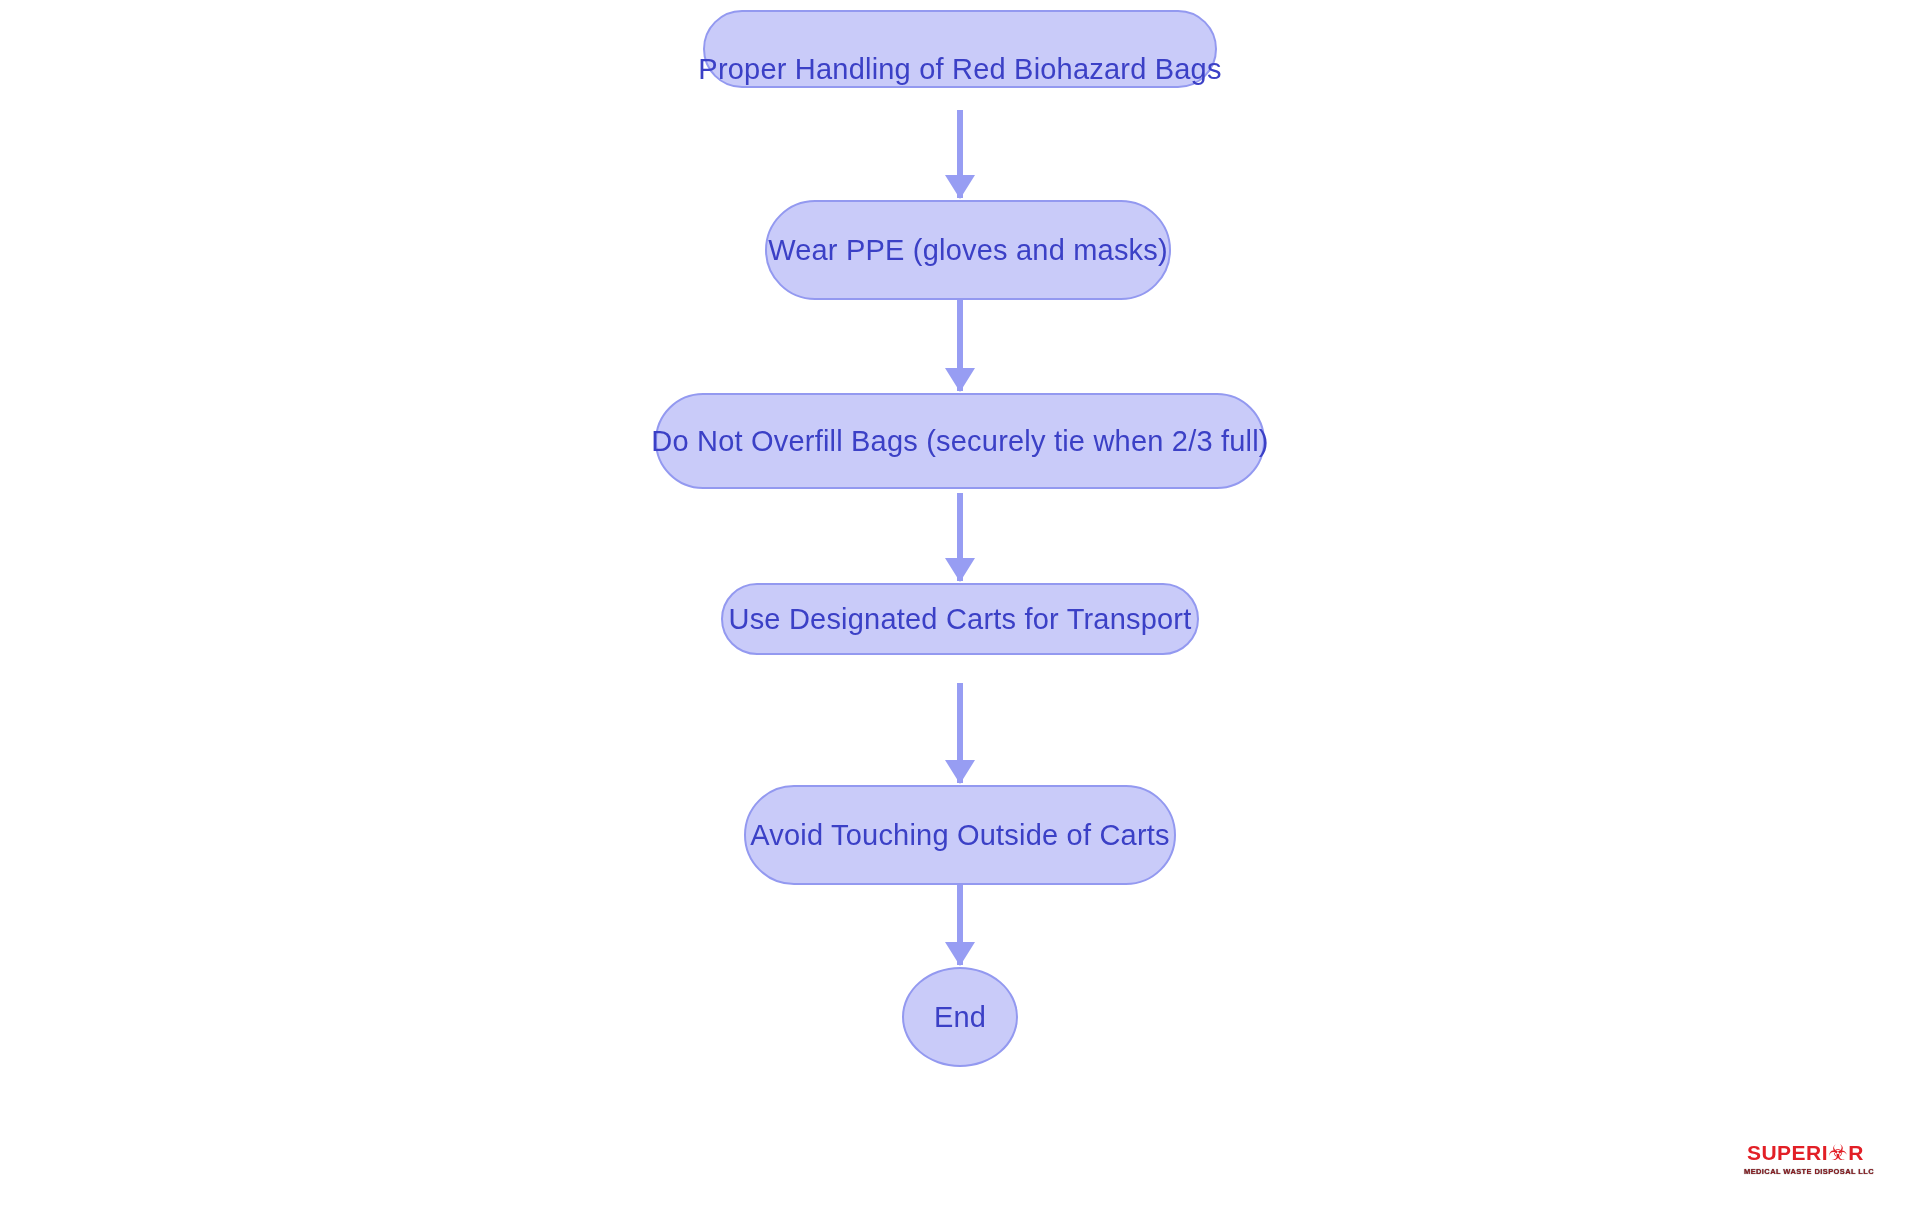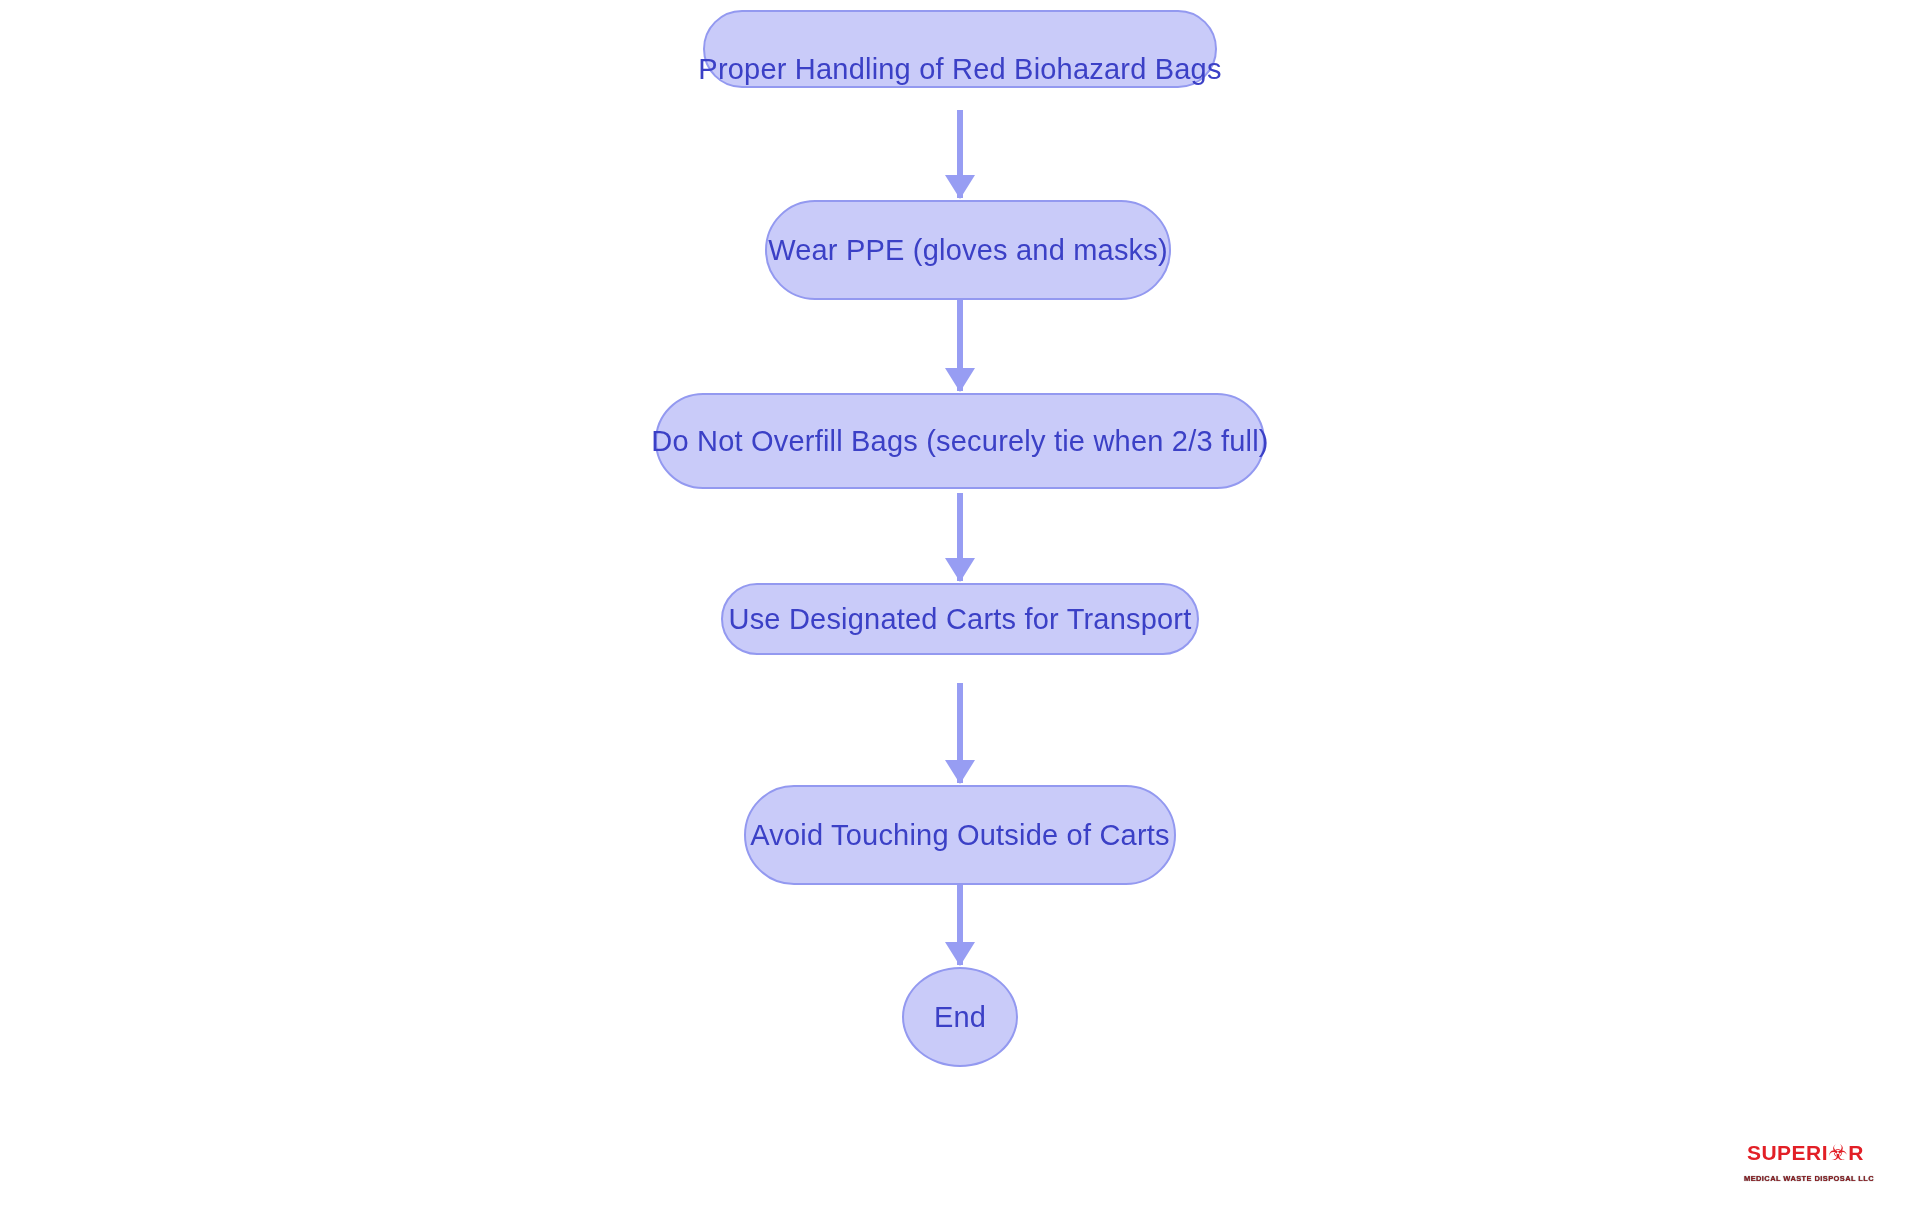--- a/index.html
+++ b/index.html
@@ -85,21 +85,21 @@
     font-size: 21px;
     letter-spacing: 0.5px;
     white-space: nowrap;
   }
   .brand-line .bio-glyph {
     font-size: 22px;
     font-family: "DejaVu Sans", sans-serif;
     font-weight: bold;
   }
   .tagline {
-    margin-top: 11px;
+    margin-top: 4px;
     color: #8e1d22;
     font-size: 7.5px;
     font-weight: bold;
     letter-spacing: 0.4px;
     white-space: nowrap;
     text-shadow: 0 0 1px #3a3a3a;
   }
 </style>
 </head>
 <body>

